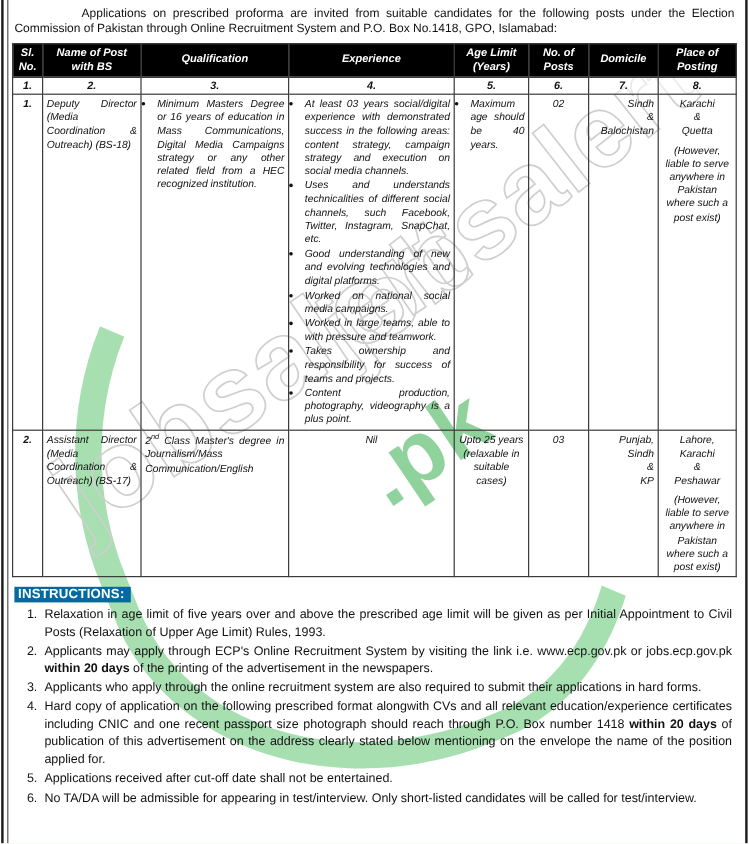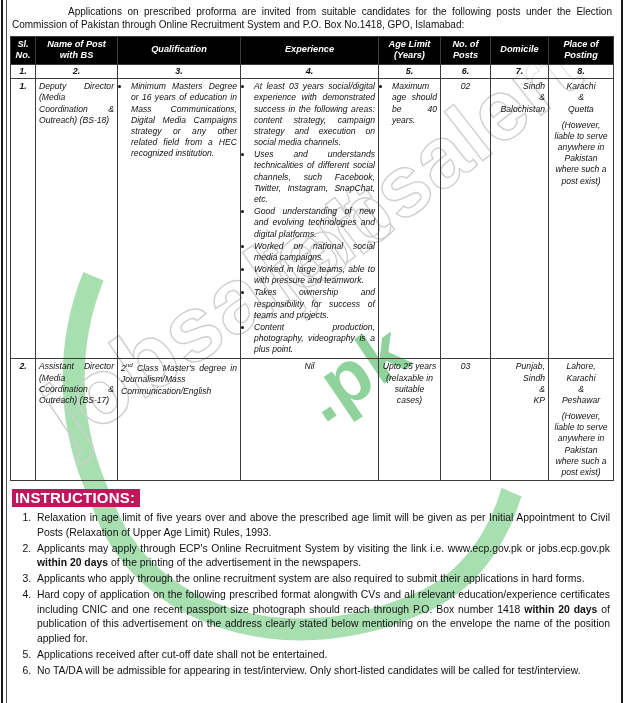--- a/index.html
+++ b/index.html
@@ -166,24 +166,24 @@
     text-align: justify;
     padding-left: 1px;
   }
   .sup { font-size: 6.2px; vertical-align: super; }
   .blockline { display:block; }
   .gap { height: 5px; }
 
   
   .instr-head {
     display: inline-block;
-    background: #be185d;
+    background: #0369a1;
     color: #ffffff;
     font-weight: bold;
-    font-size: 15px;
+    font-size: 11px;
     padding: 0px 5px 1px 3px;
     margin: 8px 16px 4px 2px;
     letter-spacing: .2px;
   }
   ol.instr {
     margin: 0 4px 0 2px;
     padding-left: 22px;
     font-size: 10.4px;
     line-height: 1.42;
   }

